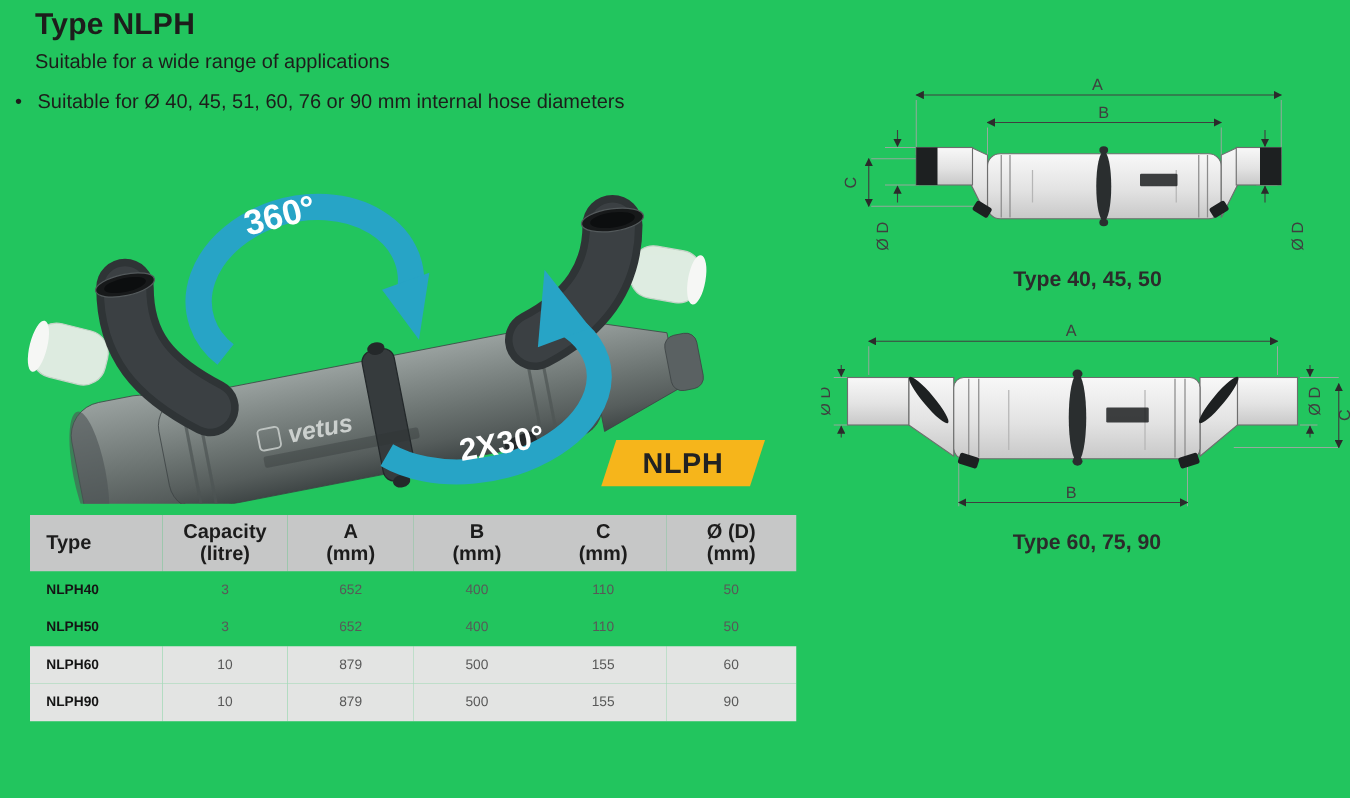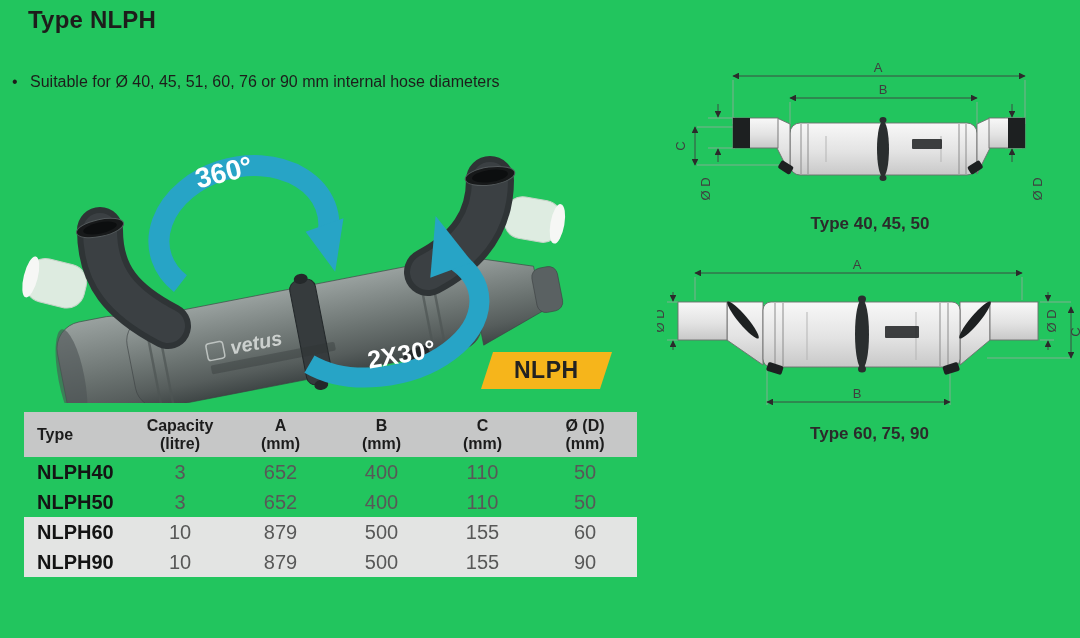--- a/index.html
+++ b/index.html
@@ -48,34 +48,35 @@
   }
   .spec-table col.c0 { width:106px; } .spec-table col.c1 { width:100px; }
   .spec-table col.c2 { width:101px; } .spec-table col.c3 { width:101px; }
   .spec-table col.c4 { width:101px; } .spec-table col.c5 { width:104px; }
   .spec-table th {
     background:#c6c7c7; height:45px; font-size:16px; line-height:1.12;
     font-weight:bold; color:#1c1c1c; text-align:center; vertical-align:middle; padding:0;
   }
   .spec-table th.col-type { text-align:left; padding-left:13px; }
   .spec-table td {
-    height:30px; font-size:20px; text-align:center; color:#585858; padding:0;
+    height:30px; font-size:11px; text-align:center; color:#585858; padding:0;
   }
   .spec-table td.cell-type {
     text-align:left; padding-left:13px; font-weight:bold; color:#141414;
   }
   .spec-table tr.alt { background:#e3e4e3; }
   .h-l1,.h-l2 { display:block; }
 </style>
 </head>
 <body>
 
 <div class="page">
 
   <div class="abs title">Type NLPH</div>
+  <div class="abs subtitle">Suitable for a wide range of applications</div>
   <div class="abs bullet">
     <span class="marker">•</span><span>Suitable for Ø 40, 45, 51, 60, 76 or 90 mm internal hose diameters</span>
   </div>
 
   <svg class="abs product-svg" width="660" height="305" viewBox="0 0 660 305">
     <defs>
       <linearGradient id="bodyGrad" x1="0" y1="0" x2="0" y2="1">
         <stop offset="0%" stop-color="#99a19f"></stop>
         <stop offset="30%" stop-color="#7f8785"></stop>
         <stop offset="55%" stop-color="#6a7270"></stop>

